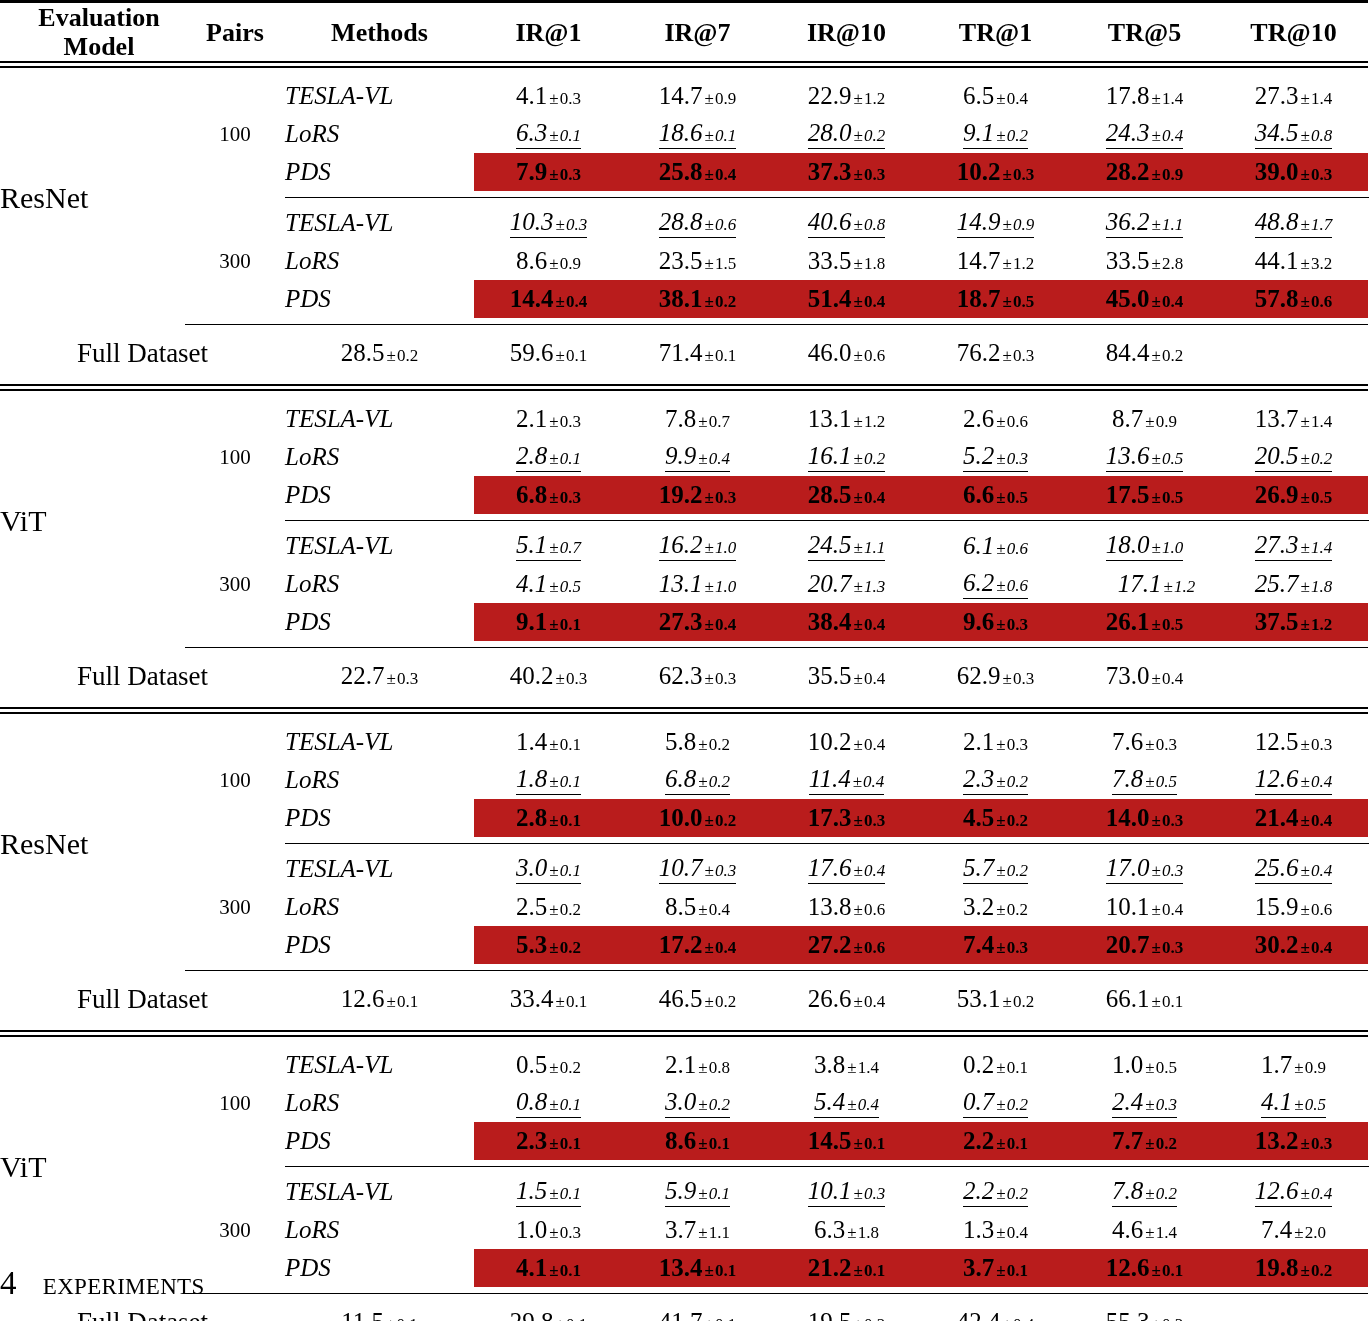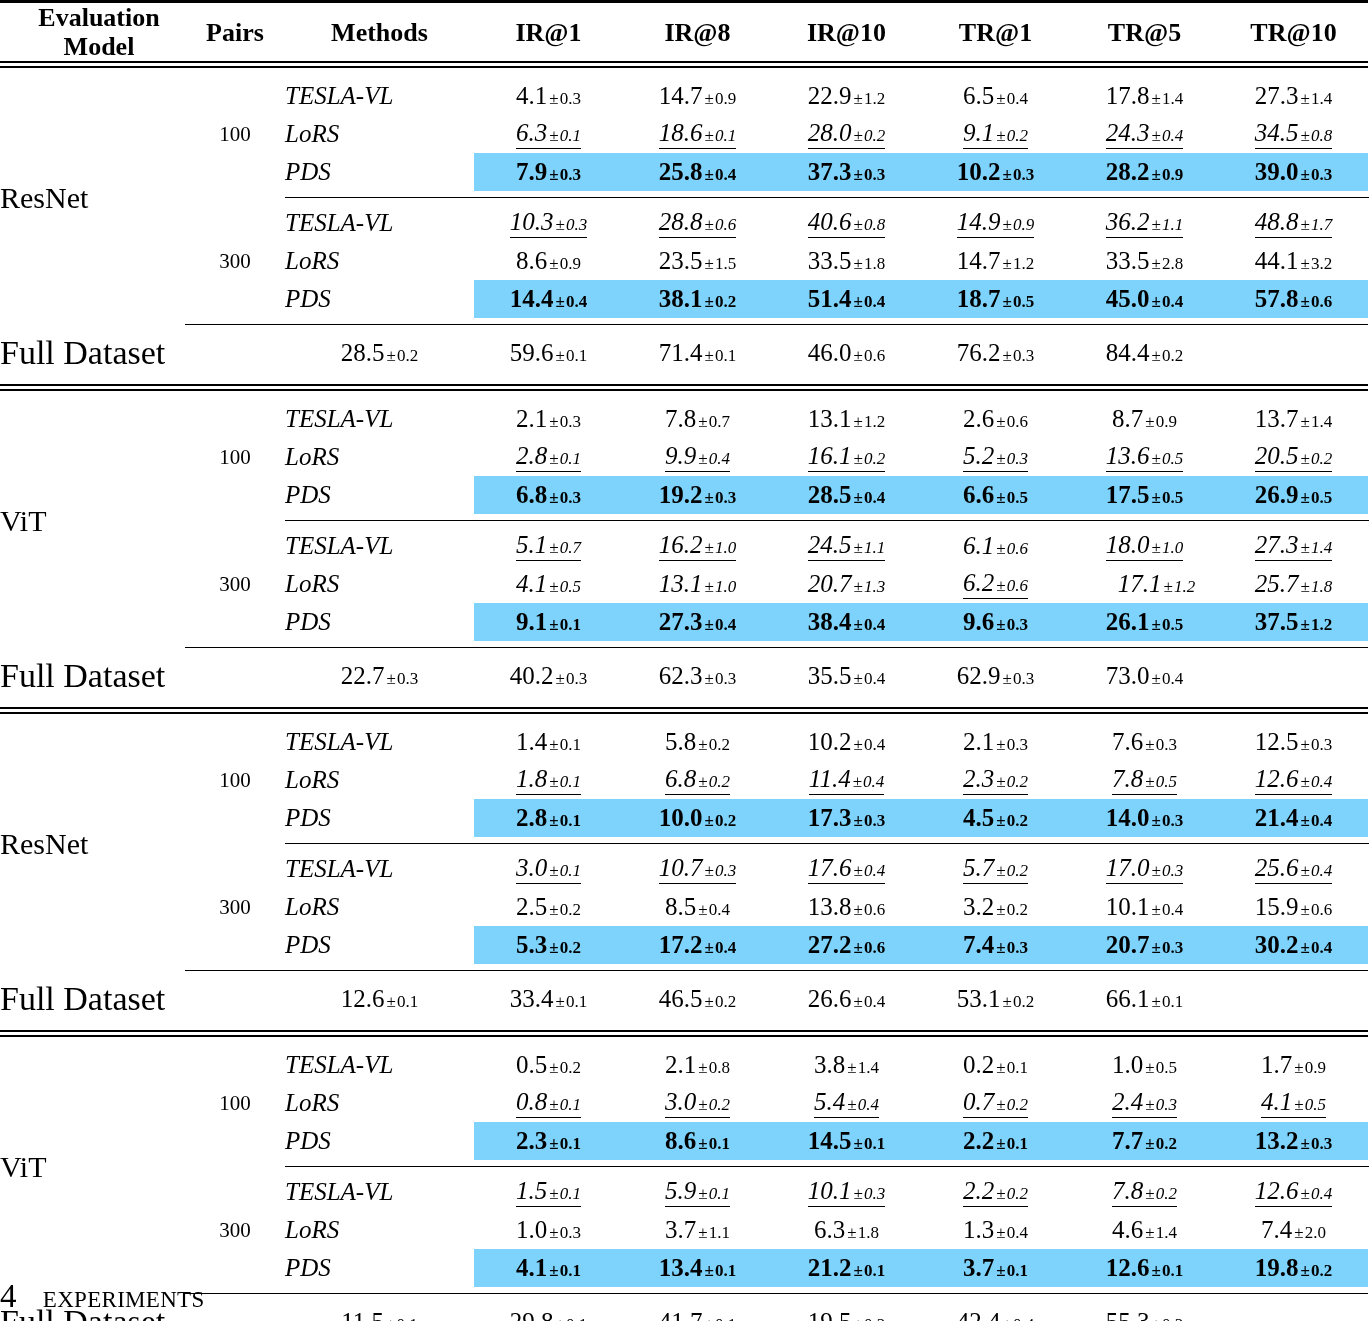--- a/index.html
+++ b/index.html
@@ -92,22 +92,22 @@
     text-align: left;
     font-size: 25px;
     padding-left: 16px;
     font-style: italic;
   }
   td.metric {
     text-align: center;
     font-size: 25px;
   }
   td.fulllabel {
-    text-align: left;
-    font-size: 34px;
+    text-align: center;
+    font-size: 27px;
     margin-left: 25px;
   }
 
   tr.datarow td { height: 38px; }
   tr.fullrow td { height: 44px; }
 
   
   .val { display: inline-block; white-space: nowrap; }
   .mean { font-size: 25px; }
   .pm   { font-size: 17px; padding-left: 2px; padding-right: 1px; }
@@ -115,27 +115,27 @@
 
   tr.under .val {
     border-bottom: 1.5px solid #000;
     padding-bottom: 1px;
     font-style: italic;
   }
   tr.best td.metric { font-weight: bold; }
   tr.best .mean { font-weight: bold; }
   tr.best .pm, tr.best .std { font-weight: bold; }
 
-  tr.best td.hl { background: #7dd3fc; }
+  tr.best td.hl { background: #b91c1c; }
 
   
   .footer-heading {
     position: absolute;
     left: 0;
-    bottom: 6px;
+    bottom: 19px;
     font-size: 33px;
     letter-spacing: 0.3px;
   }
   .footer-heading .num { font-size: 33px; }
   .footer-heading .scaps {
     font-variant: small-caps;
     text-transform: lowercase;
     font-size: 33px;
     margin-left: 26px;
   }
@@ -163,21 +163,21 @@
           <td colspan="9"></td>
         </tr>
         <tr class="hdr">
           <th class="model-h">
             <div>Evaluation</div>
             <div>Model</div>
           </th>
           <th>Pairs</th>
           <th>Methods</th>
           <th>IR@1</th>
-          <th>IR@8</th>
+          <th>IR@7</th>
           <th>IR@10</th>
           <th>TR@1</th>
           <th>TR@5</th>
           <th>TR@10</th>
         </tr>
         <tr class="rule-double">
           <td colspan="9"></td>
         </tr>
         <tr class="gap">
           <td colspan="9"></td>

